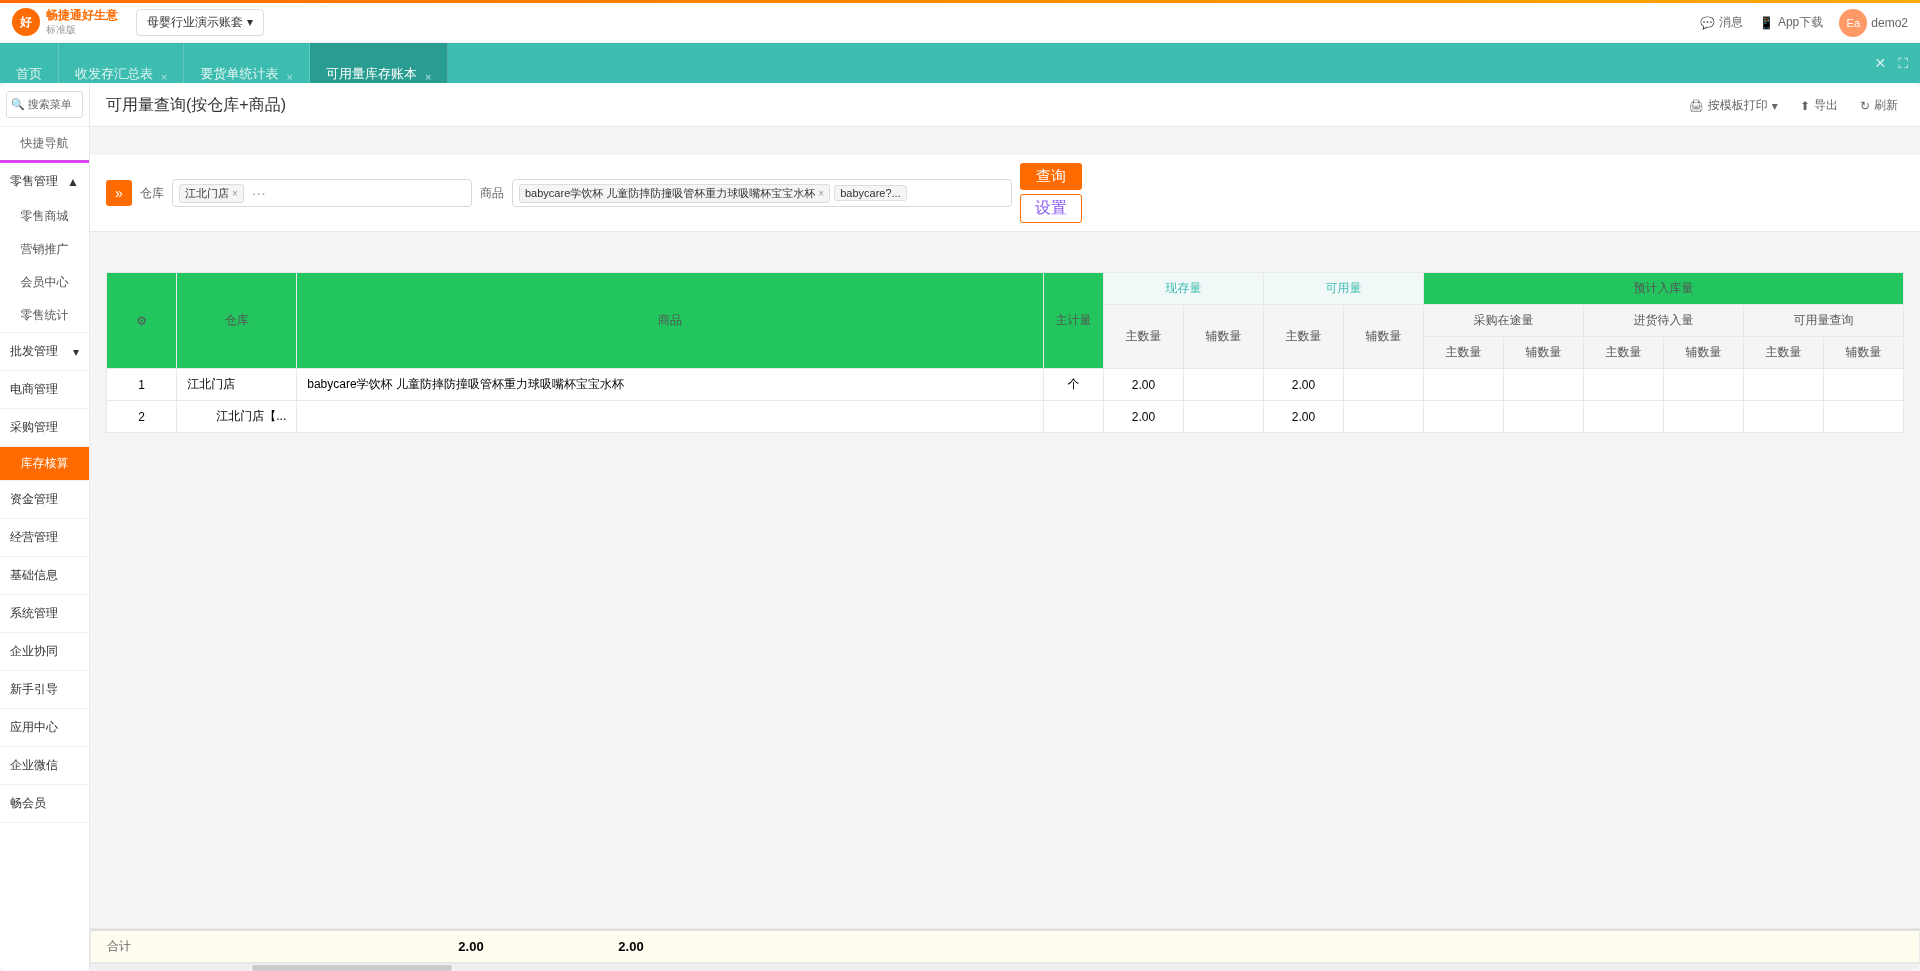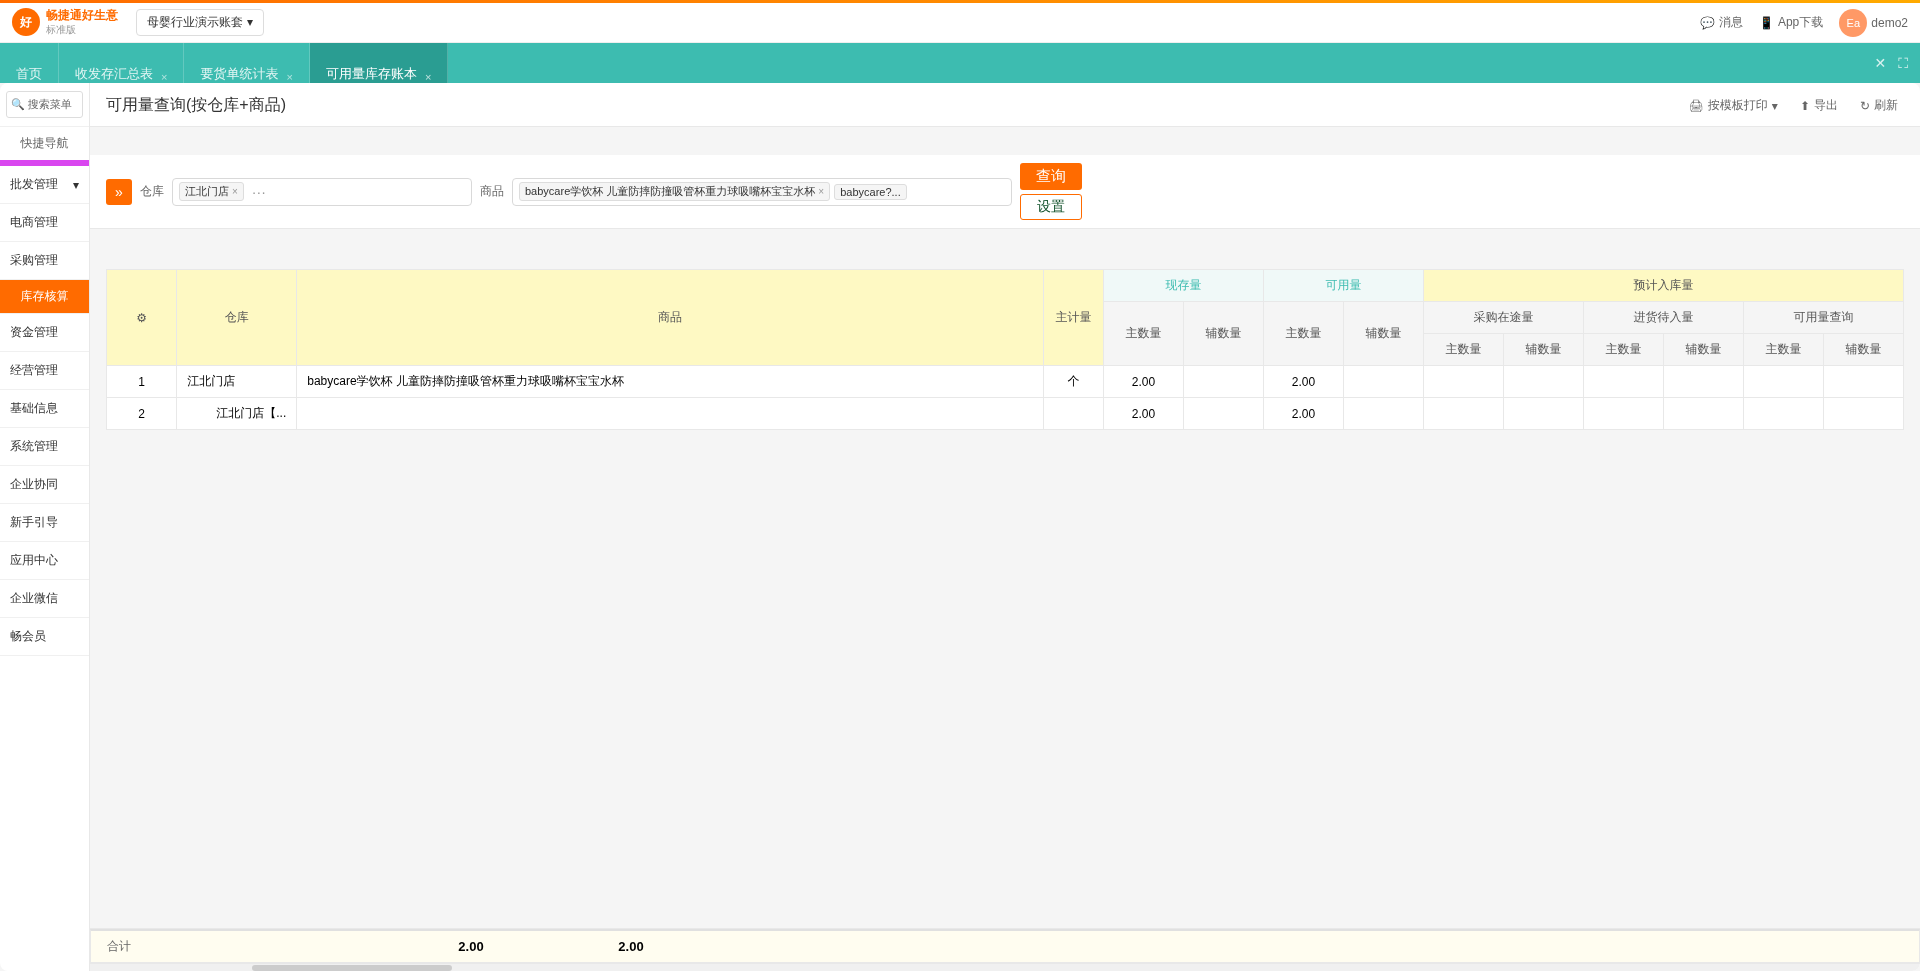--- a/index.html
+++ b/index.html
@@ -165,21 +165,21 @@
       font-size: 11px;
       color: #666;
       cursor: pointer;
       text-align: left;
     }
     .sidebar-nav-btn {
       padding: 8px 10px;
       font-size: 12px;
       color: #666;
       cursor: pointer;
-      border-bottom: 6px solid #d946ef;
+      border-bottom: 3px solid #d946ef;
       text-align: center;
     }
     .sidebar-section {
       border-bottom: 1px solid #f0f0f0;
     }
     .sidebar-section-header {
       display: flex;
       align-items: center;
       justify-content: space-between;
       padding: 10px 10px;
@@ -312,25 +312,25 @@
       background: #ff6b00;
       color: white;
       border: none;
       border-radius: 3px;
       padding: 4px 16px;
       font-size: 15px;
       cursor: pointer;
     }
     .btn-settings {
       background: #fff;
-      color: #14532d;
+      color: #8b5cf6;
       border: 1px solid #ff6b00;
       border-radius: 3px;
       padding: 3px 12px;
-      font-size: 14px;
+      font-size: 16px;
       cursor: pointer;
     }
 
     
     .table-container {
       flex: 1;
       overflow: auto;
       padding: 12px 16px;
       background: #f5f5f5;
     }
@@ -345,21 +345,21 @@
       padding: 7px 10px;
       text-align: center;
       white-space: nowrap;
     }
     .data-table thead tr th {
       background: #f5f5f5;
       color: #555;
       font-weight: 500;
     }
     .data-table thead tr:first-child th {
-      background: #fef9c3;
+      background: #22c55e;
     }
     .data-table .settings-cell {
       background: #fafafa;
       cursor: pointer;
     }
     .col-warehouse { width: 120px; text-align: left; }
     .col-product { text-align: left; }
     .col-unit { width: 60px; }
     .col-num { width: 80px; font-family: Liberation Mono, monospace; }
     .th-group-header { background: #f0f9f8 !important; color: #3dbcb0 !important; }
@@ -470,20 +470,30 @@
 </div>
 
 <div class="main-layout">
 
   <div class="sidebar">
     <div class="sidebar-search">
       <button class="sidebar-search-btn">🔍 搜索菜单</button>
     </div>
     <div class="sidebar-nav-btn">快捷导航</div>
 
+    <div class="sidebar-section">
+      <div class="sidebar-section-header">
+        <span>零售管理</span>
+        <span>▲</span>
+      </div>
+      <div class="sidebar-item">零售商城</div>
+      <div class="sidebar-item">营销推广</div>
+      <div class="sidebar-item">会员中心</div>
+      <div class="sidebar-item">零售统计</div>
+    </div>
 
     <div class="sidebar-section">
       <div class="sidebar-section-header">
         <span>批发管理</span>
         <span>▾</span>
       </div>
     </div>
     <div class="sidebar-section">
       <div class="sidebar-section-header">
         <span>电商管理</span>

